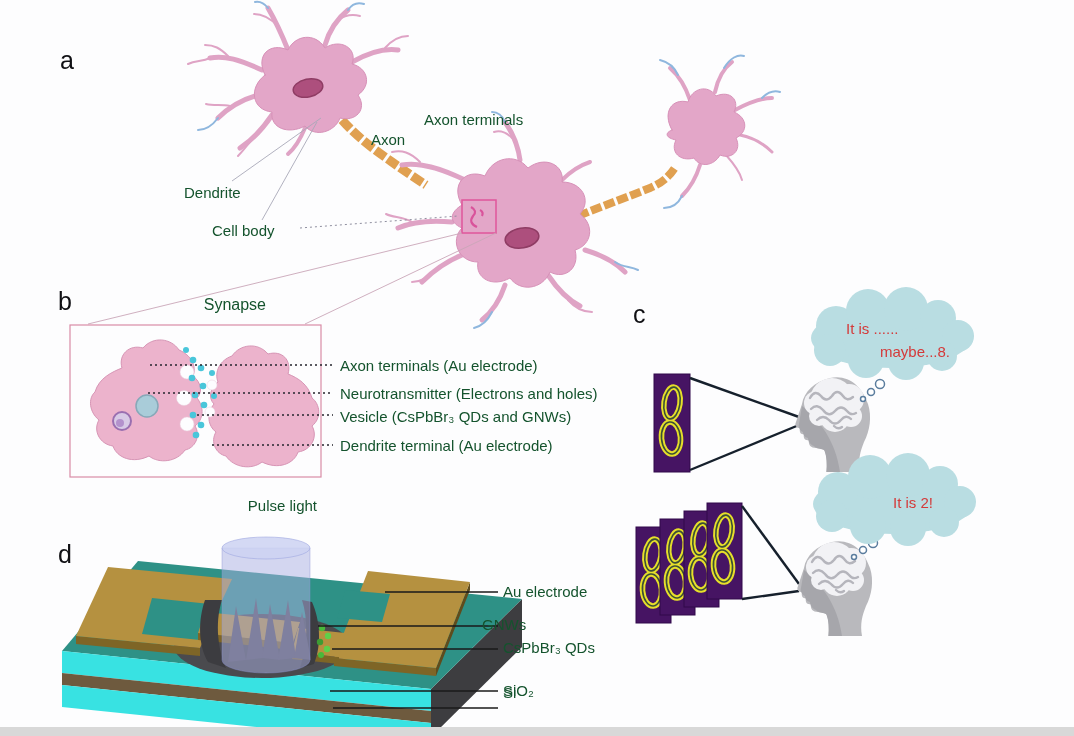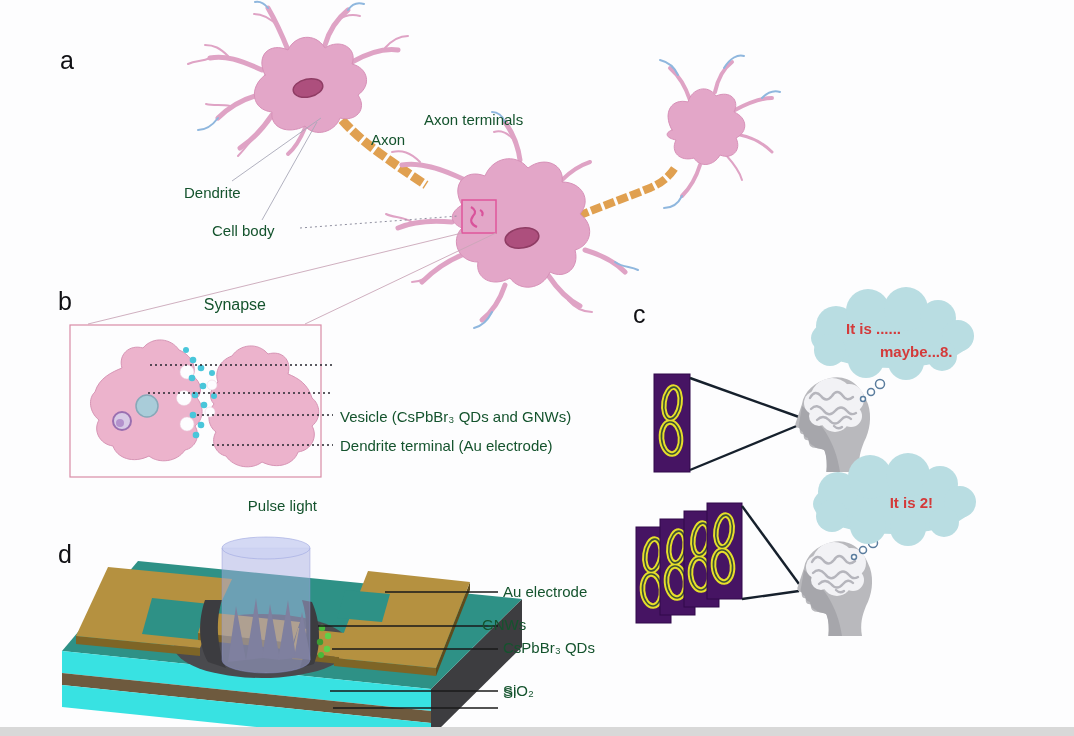--- a/index.html
+++ b/index.html
@@ -1,21 +1,21 @@
 <!DOCTYPE html>
 <html><head>
 <meta charset="utf-8">
 <style>
   html,body{margin:0;padding:0;background:#ffffff;}
   #fig{position:relative;width:1074px;height:736px;background:#fdfdfe;overflow:hidden;
        font-family:"Liberation Sans","DejaVu Sans",sans-serif;color:#1d1d2b;}
   #art{position:absolute;left:0;top:0;z-index:1;}
   .lbl{position:absolute;z-index:2;font-size:15px;line-height:18px;color:#14532d;white-space:nowrap;}
   .panel{position:absolute;z-index:2;font-size:25px;color:#101014;}
-  .red{color:#d43a3a;font-weight:bold;font-size:15px;line-height:22px;}
+  .red{color:#d43a3a;font-weight:normal;font-size:15px;line-height:22px;}
   .ctr{text-align:right;}
   #bottom-strip{position:absolute;left:0;top:727px;width:1074px;height:9px;background:#d8d8d8;z-index:3;}
 </style>
 </head>
 <body>
 
 <div id="fig">
 
 <svg id="art" width="1074" height="736" viewBox="0 0 1074 736">
   <defs>
@@ -316,20 +316,22 @@
 </svg>
 
 <div class="panel" style="left:60px;top:46px">a</div>
 <div class="lbl" style="left:184px;top:184px">Dendrite</div>
 <div class="lbl" style="left:212px;top:222px">Cell body</div>
 <div class="lbl" style="left:371px;top:131px">Axon</div>
 <div class="lbl" style="left:424px;top:111px">Axon terminals</div>
 
 <div class="panel" style="left:58px;top:287px">b</div>
 <div class="lbl ctr" style="left:190px;top:296px;width:76px;font-size:16px">Synapse</div>
+<div class="lbl" style="left:340px;top:357px">Axon terminals (Au electrode)</div>
+<div class="lbl" style="left:340px;top:385px">Neurotransmitter (Electrons and holes)</div>
 <div class="lbl" style="left:340px;top:437px">Dendrite terminal (Au electrode)</div>
 <div class="lbl" style="left:340px;top:408px">Vesicle (CsPbBr₃ QDs and GNWs)</div>
 
 <div class="panel" style="left:633px;top:300px">c</div>
 <div class="lbl red" style="left:846px;top:318px;z-index:2">It is ......</div>
 <div class="lbl red" style="left:880px;top:341px;z-index:2">maybe...8.</div>
 <div class="lbl red ctr" style="left:843px;top:492px;width:90px;z-index:2">It is 2!</div>
 
 <div class="panel" style="left:58px;top:540px">d</div>
 <div class="lbl ctr" style="left:222px;top:497px;width:95px">Pulse light</div>

